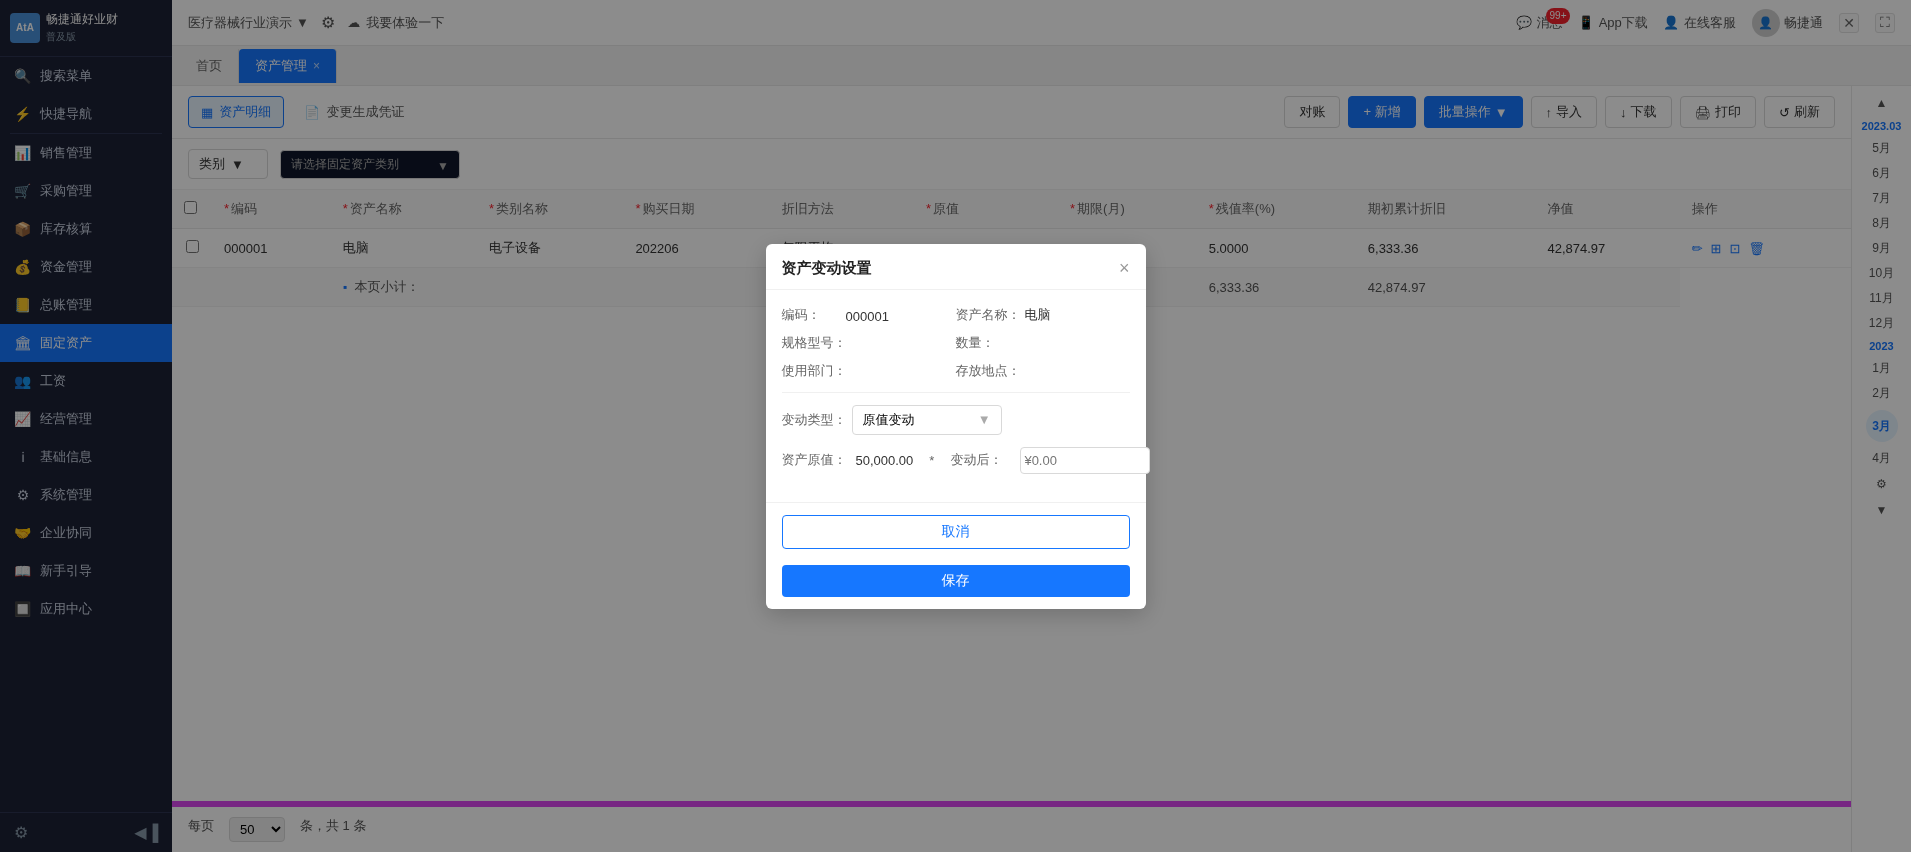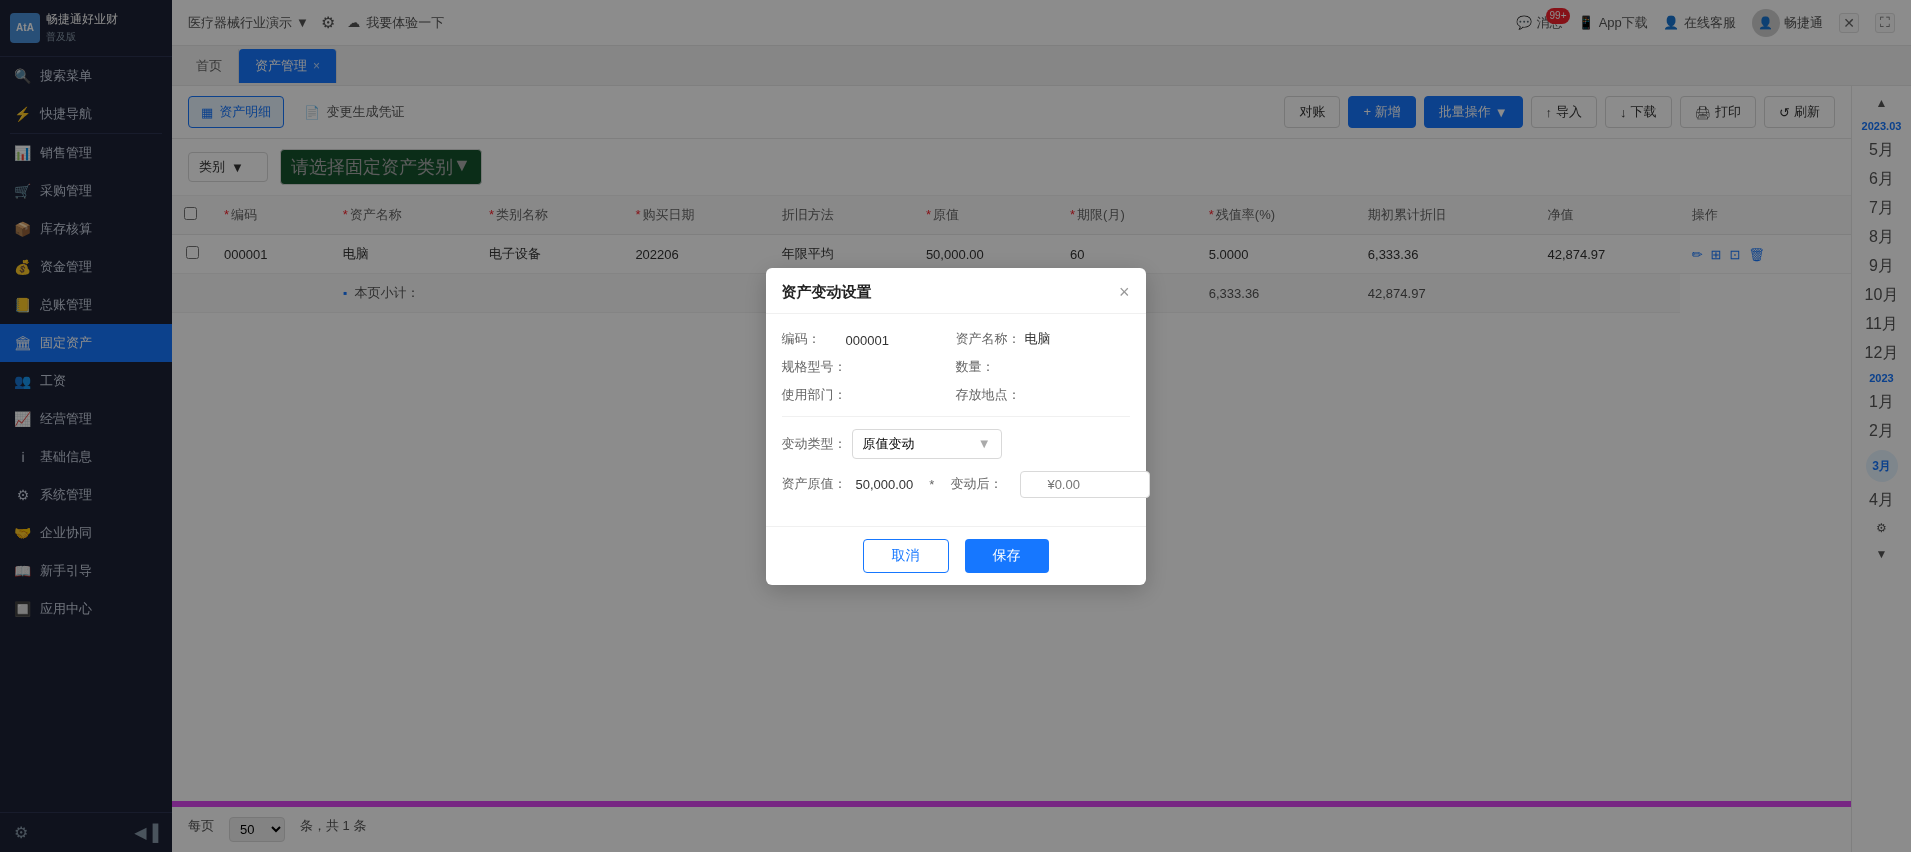--- a/index.html
+++ b/index.html
@@ -61,41 +61,41 @@
     .toolbar-tab.inactive { color: #555; }
     .toolbar-right { margin-left: auto; display: flex; align-items: center; gap: 8px; }
     .btn { padding: 6px 14px; border-radius: 4px; cursor: pointer; font-size: 13px; border: 1px solid #d9d9d9; background: #fff; color: #333; display: flex; align-items: center; gap: 4px; }
     .btn-primary { background: #1677ff; color: #fff; border-color: #1677ff; }
     .btn-outline { border: 1px solid #d9d9d9; }
     .btn-dropdown { display: flex; align-items: center; gap: 4px; }
 
     
     .filter-row { padding: 10px 16px; display: flex; align-items: center; gap: 12px; border-bottom: 1px solid #f0f0f0; }
     .filter-select { display: flex; align-items: center; gap: 6px; border: 1px solid #d9d9d9; border-radius: 4px; padding: 5px 10px; cursor: pointer; background: #fff; font-size: 13px; color: #333; min-width: 80px; }
-    .filter-dropdown { display: flex; align-items: flex-start; border: 1px solid #d9d9d9; border-radius: 4px; padding: 5px 10px; cursor: pointer; background: #14532d; font-size: 18px; color: #aaa; min-width: 180px; }
+    .filter-dropdown { display: flex; align-items: flex-end; border: 1px solid #d9d9d9; border-radius: 4px; padding: 5px 10px; cursor: pointer; background: #0f172a; font-size: 12px; color: #aaa; min-width: 180px; }
 
     
     .data-table { width: 100%; border-collapse: collapse; font-size: 13px; }
     .data-table th { background: #fafafa; border-bottom: 1px solid #e8e8e8; padding: 10px 12px; text-align: left; color: #666; font-weight: normal; white-space: nowrap; }
     .data-table td { padding: 10px 12px; border-bottom: 1px solid #f0f0f0; color: #333; white-space: nowrap; }
     .required-star { color: #f5222d; margin-right: 2px; }
     .checkbox-cell { width: 40px; text-align: center; }
     .subtotal-row td { background: #fafafa; color: #555; }
     .action-icons { display: flex; gap: 8px; color: #1677ff; }
 
     
     .pagination { padding: 10px 16px; display: flex; align-items: flex-start; gap: 15px; border-top: 6px solid #d946ef; font-size: 13px; color: #555; }
     .page-select { border: 1px solid #d9d9d9; border-radius: 4px; padding: 3px 6px; font-size: 13px; }
 
     
     .right-panel { width: 60px; background: #fff; border-left: 1px solid #e8e8e8; display: flex; flex-direction: column; align-items: center; padding: 4px 0; font-size: 12px; color: #555; overflow-y: auto; }
     .right-panel-item { padding: 6px 0; width: 100%; text-align: center; cursor: pointer; color: #555; }
     .right-panel-item.highlight { background: #e6f4ff; color: #1677ff; border-radius: 50%; width: 32px; height: 32px; display: flex; align-items: center; justify-content: center; margin: 2px auto; font-weight: bold; }
     .right-panel-year { color: #1677ff; font-size: 11px; font-weight: bold; padding: 4px 0; }
-    .right-panel-month { padding: 4px 0; color: #555; font-size: 16px; cursor: pointer; }
+    .right-panel-month { padding: 4px 0; color: #555; font-size: 12px; cursor: pointer; }
 
     
     .overlay { position: fixed; top: 0; left: 0; width: 100%; height: 100%; background: rgba(0,0,0,0.45); z-index: 100; display: flex; align-items: center; justify-content: center; }
 
     
     .modal { background: #fff; border-radius: 6px; width: 380px; box-shadow: 0 6px 24px rgba(0,0,0,0.2); z-index: 101; }
     .modal-header { padding: 14px 16px 10px; display: flex; align-items: center; justify-content: space-between; border-bottom: 1px solid #f0f0f0; }
     .modal-title { font-size: 15px; font-weight: bold; color: #222; }
     .modal-close { cursor: pointer; color: #999; font-size: 18px; }
     .modal-body { padding: 16px; }
@@ -103,22 +103,22 @@
     .modal-col { flex: 1; display: flex; align-items: flex-end; }
     .modal-label { color: #666; font-size: 13px; white-space: nowrap; min-width: 60px; }
     .modal-value { color: #333; font-size: 13px; margin-left: 4px; }
     .modal-divider { border: none; border-top: 1px solid #f0f0f0; margin: 12px 0; }
     .modal-select-row { display: flex; align-items: center; margin-bottom: 12px; }
     .modal-select-label { color: #666; font-size: 13px; min-width: 70px; }
     .modal-select-box { display: flex; align-items: center; border: 1px solid #d9d9d9; border-radius: 4px; padding: 5px 10px; min-width: 150px; cursor: pointer; gap: 6px; font-size: 13px; justify-content: space-between; }
     .modal-input-row { display: flex; align-items: center; margin-bottom: 12px; gap: 0; }
     .modal-input-label { color: #666; font-size: 13px; min-width: 70px; }
     .modal-input-value { color: #333; font-size: 13px; margin-left: 4px; }
-    .modal-input { border: 1px solid #d9d9d9; border-radius: 4px; padding: 5px 26px; font-size: 13px; color: #aaa; min-width: 130px; }
-    .modal-footer { padding: 12px 16px; display: flex; justify-content: center; gap: 16px; border-top: 1px solid #f0f0f0; }
+    .modal-input { border: 1px solid #d9d9d9; border-radius: 4px; padding: 5px 3px; font-size: 13px; color: #aaa; min-width: 130px; }
+    .modal-footer { padding: 12px 16px; display: flex; justify-content: center; gap: 16px; border-top: 1px solid #f0f0f0; flex-direction: column; }
     .btn-cancel { padding: 7px 28px; border: 1px solid #1677ff; background: #fff; color: #1677ff; border-radius: 4px; cursor: pointer; font-size: 14px; }
     .btn-save { padding: 7px 28px; border: none; background: #1677ff; color: #fff; border-radius: 4px; cursor: pointer; font-size: 14px; }
     .win-btn { width: 20px; height: 20px; border-radius: 3px; display: flex; align-items: center; justify-content: center; cursor: pointer; color: #666; font-size: 14px; border: 1px solid #e0e0e0; background: #fafafa; }
     .table-scroll { overflow-x: auto; }
     .table-scroll::-webkit-scrollbar { height: 8px; }
     .table-scroll::-webkit-scrollbar-thumb { background: #ccc; border-radius: 4px; }
 
     .sidebar-divider { border: none; border-top: 1px solid #2d3450; margin: 0 10px; }
   </style>
 </head>

